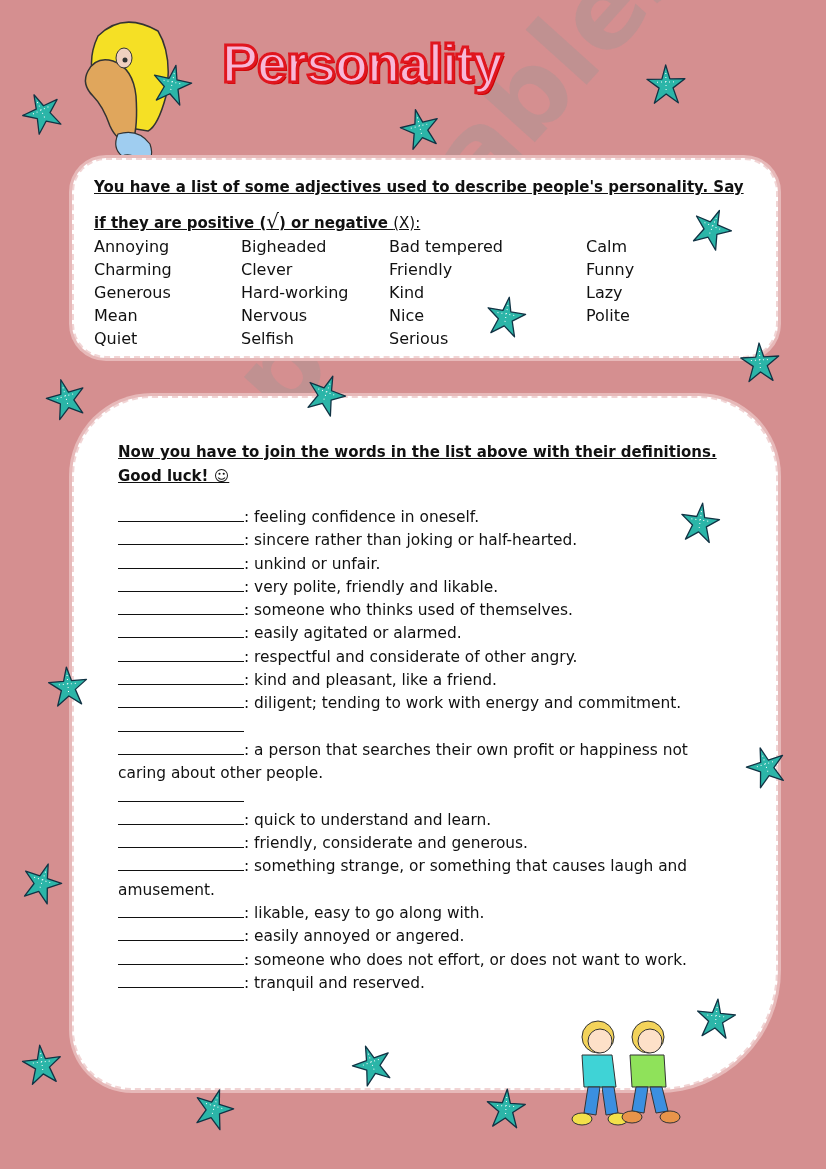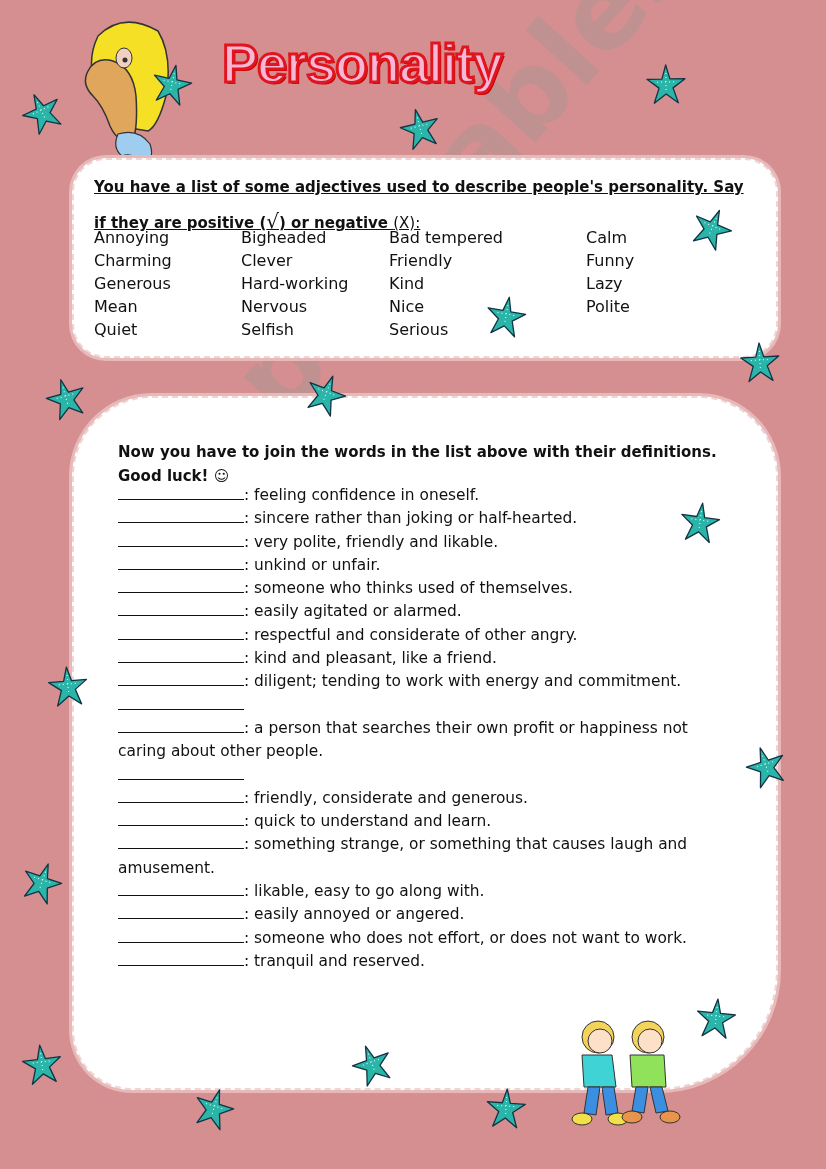--- a/index.html
+++ b/index.html
@@ -23,26 +23,26 @@
     border: 2px dashed #f1d4d4;
     box-shadow: 0 0 0 3px #e7b9b9;
   }
   .panel1 { left: 72px; top: 158px; width: 702px; height: 196px; border-radius: 34px; }
   .panel2 { left: 72px; top: 396px; width: 702px; height: 690px; border-radius: 80px 80px 120px 60px; }
   .instr { position: absolute; font-weight: bold; font-size: 15px; line-height: 34px; }
   .instr1 { left: 94px; top: 170px; width: 660px; text-decoration: underline; }
   .check { font-size: 20px; font-weight: normal; }
   .xmark { font-weight: normal; }
   .words {
-    position: absolute; left: 94px; top: 226px; width: 660px;
+    position: absolute; left: 94px; top: 235px; width: 660px;
     display: grid; grid-template-columns: 147px 148px 197px 160px;
     font-size: 16px; line-height: 23px;
   }
-  .instr2 { left: 118px; top: 440px; width: 600px; line-height: 24px; }
-  .defs { position: absolute; left: 118px; top: 484px; width: 600px; font-size: 15.4px; line-height: 23.3px; }
+  .instr2 { left: 118px; top: 440px; width: 600px; line-height: 24px; text-decoration: underline; }
+  .defs { position: absolute; left: 118px; top: 506px; width: 600px; font-size: 15.4px; line-height: 23.3px; }
   .def-row { white-space: normal; }
   .blank { display: inline-block; width: 126px; border-bottom: 1.5px solid #111; height: 15px; vertical-align: baseline; }
   .watermark {
     position: absolute; left: 60px; top: 520px;
     font-size: 108px; font-weight: bold; color: rgba(150,150,150,0.32);
     transform: rotate(-48deg); transform-origin: left top;
     white-space: nowrap; pointer-events: none;
   }
   .star { position: absolute; width: 42px; height: 42px; }
   .face { position: absolute; left: 78px; top: 16px; width: 100px; height: 150px; }
@@ -89,32 +89,32 @@
   <span>Quiet</span>
   <span>Selfish</span>
   <span>Serious</span>
 </div>
 
 <div class="panel panel2"></div>
 <div class="instr instr2">Now you have to join the words in the list above with their definitions. Good luck! ☺</div>
 <div class="defs">
   <div class="def-row"><span class="blank"></span><span>: feeling confidence in oneself.</span></div>
   <div class="def-row"><span class="blank"></span><span>: sincere rather than joking or half-hearted.</span></div>
+  <div class="def-row"><span class="blank"></span><span>: unkind or unfair.</span></div>
   <div class="def-row"><span class="blank"></span><span>: very polite, friendly and likable.</span></div>
-  <div class="def-row"><span class="blank"></span><span>: unkind or unfair.</span></div>
   <div class="def-row"><span class="blank"></span><span>: someone who thinks used of themselves.</span></div>
   <div class="def-row"><span class="blank"></span><span>: easily agitated or alarmed.</span></div>
   <div class="def-row"><span class="blank"></span><span>: respectful and considerate of other angry.</span></div>
   <div class="def-row"><span class="blank"></span><span>: kind and pleasant, like a friend.</span></div>
   <div class="def-row"><span class="blank"></span><span>: diligent; tending to work with energy and commitment.</span></div>
   <div class="def-row"><span class="blank"></span></div>
   <div class="def-row"><span class="blank"></span><span>: a person that searches their own profit or happiness not caring about other people.</span></div>
   <div class="def-row"><span class="blank"></span></div>
+  <div class="def-row"><span class="blank"></span><span>: quick to understand and learn.</span></div>
   <div class="def-row"><span class="blank"></span><span>: friendly, considerate and generous.</span></div>
-  <div class="def-row"><span class="blank"></span><span>: quick to understand and learn.</span></div>
   <div class="def-row"><span class="blank"></span><span>: something strange, or something that causes laugh and amusement.</span></div>
   <div class="def-row"><span class="blank"></span><span>: likable, easy to go along with.</span></div>
   <div class="def-row"><span class="blank"></span><span>: easily annoyed or angered.</span></div>
   <div class="def-row"><span class="blank"></span><span>: someone who does not effort, or does not want to work.</span></div>
   <div class="def-row"><span class="blank"></span><span>: tranquil and reserved.</span></div>
 </div>
 
 <div class="kids">
   <svg width="130" height="115" viewBox="0 0 130 115">
     <circle cx="38" cy="22" r="16" fill="#f3d35a" stroke="#333"></circle>

